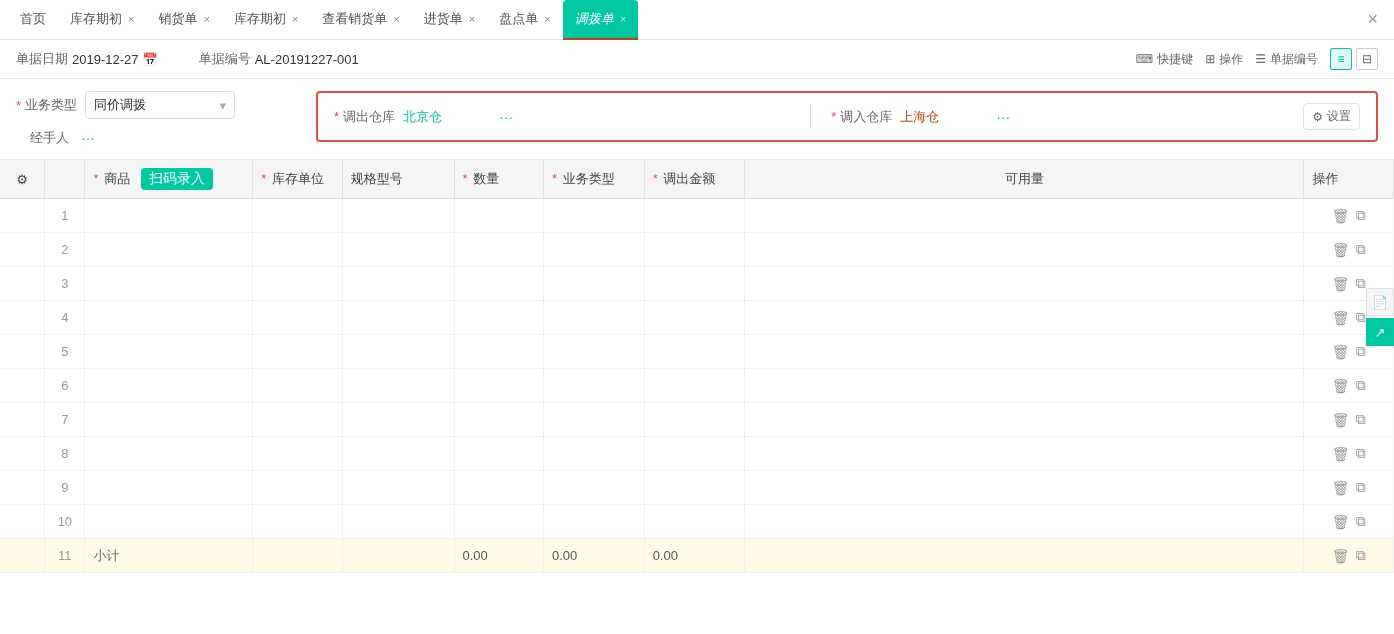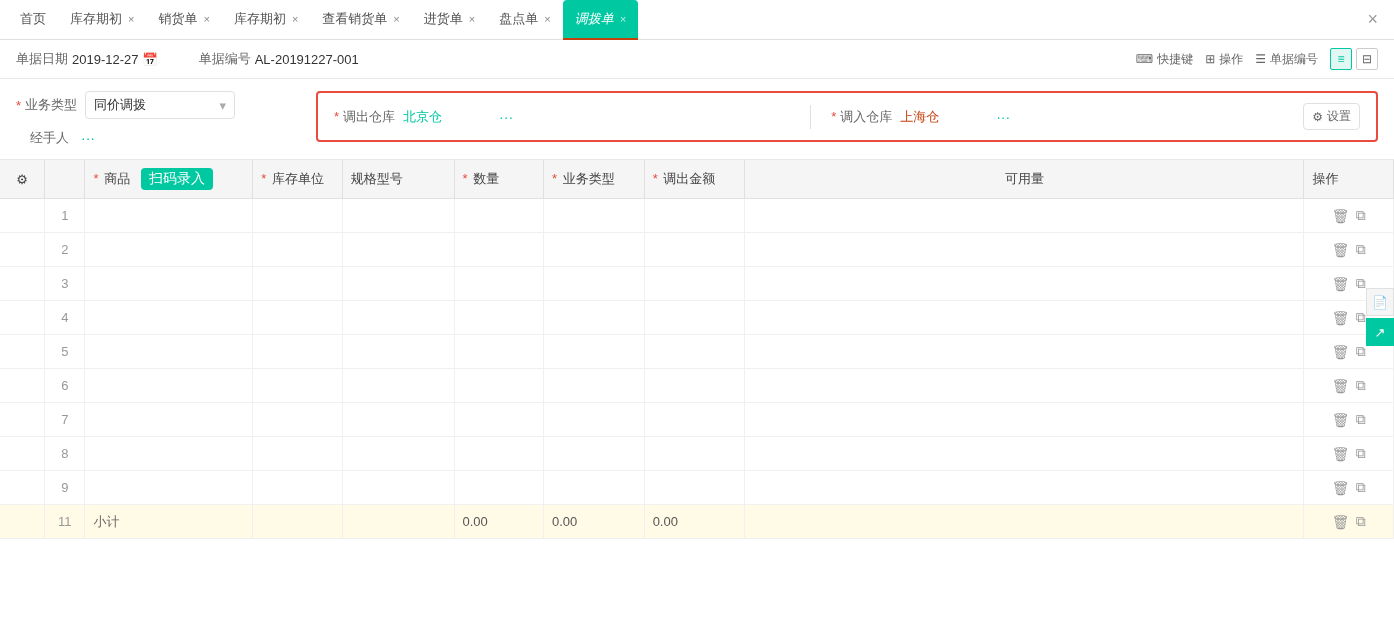--- a/index.html
+++ b/index.html
@@ -551,20 +551,37 @@
     <td>
       <div class="action-icons">
         <span class="action-icon" title="删除">🗑</span>
         <span class="action-icon" title="复制">⧉</span>
       </div>
     </td>
   </tr>
         <tr>
     <td class="col-gear"></td>
     <td class="row-num">9</td>
+    <td></td>
+    <td></td>
+    <td></td>
+    <td></td>
+    <td></td>
+    <td></td>
+    <td></td>
+    <td>
+      <div class="action-icons">
+        <span class="action-icon" title="删除">🗑</span>
+        <span class="action-icon" title="复制">⧉</span>
+      </div>
+    </td>
+  </tr>
+        <tr>
+    <td class="col-gear"></td>
+    <td class="row-num">10</td>
     <td></td>
     <td></td>
     <td></td>
     <td></td>
     <td></td>
     <td></td>
     <td></td>
     <td>
       <div class="action-icons">
         <span class="action-icon" title="删除">🗑</span>

